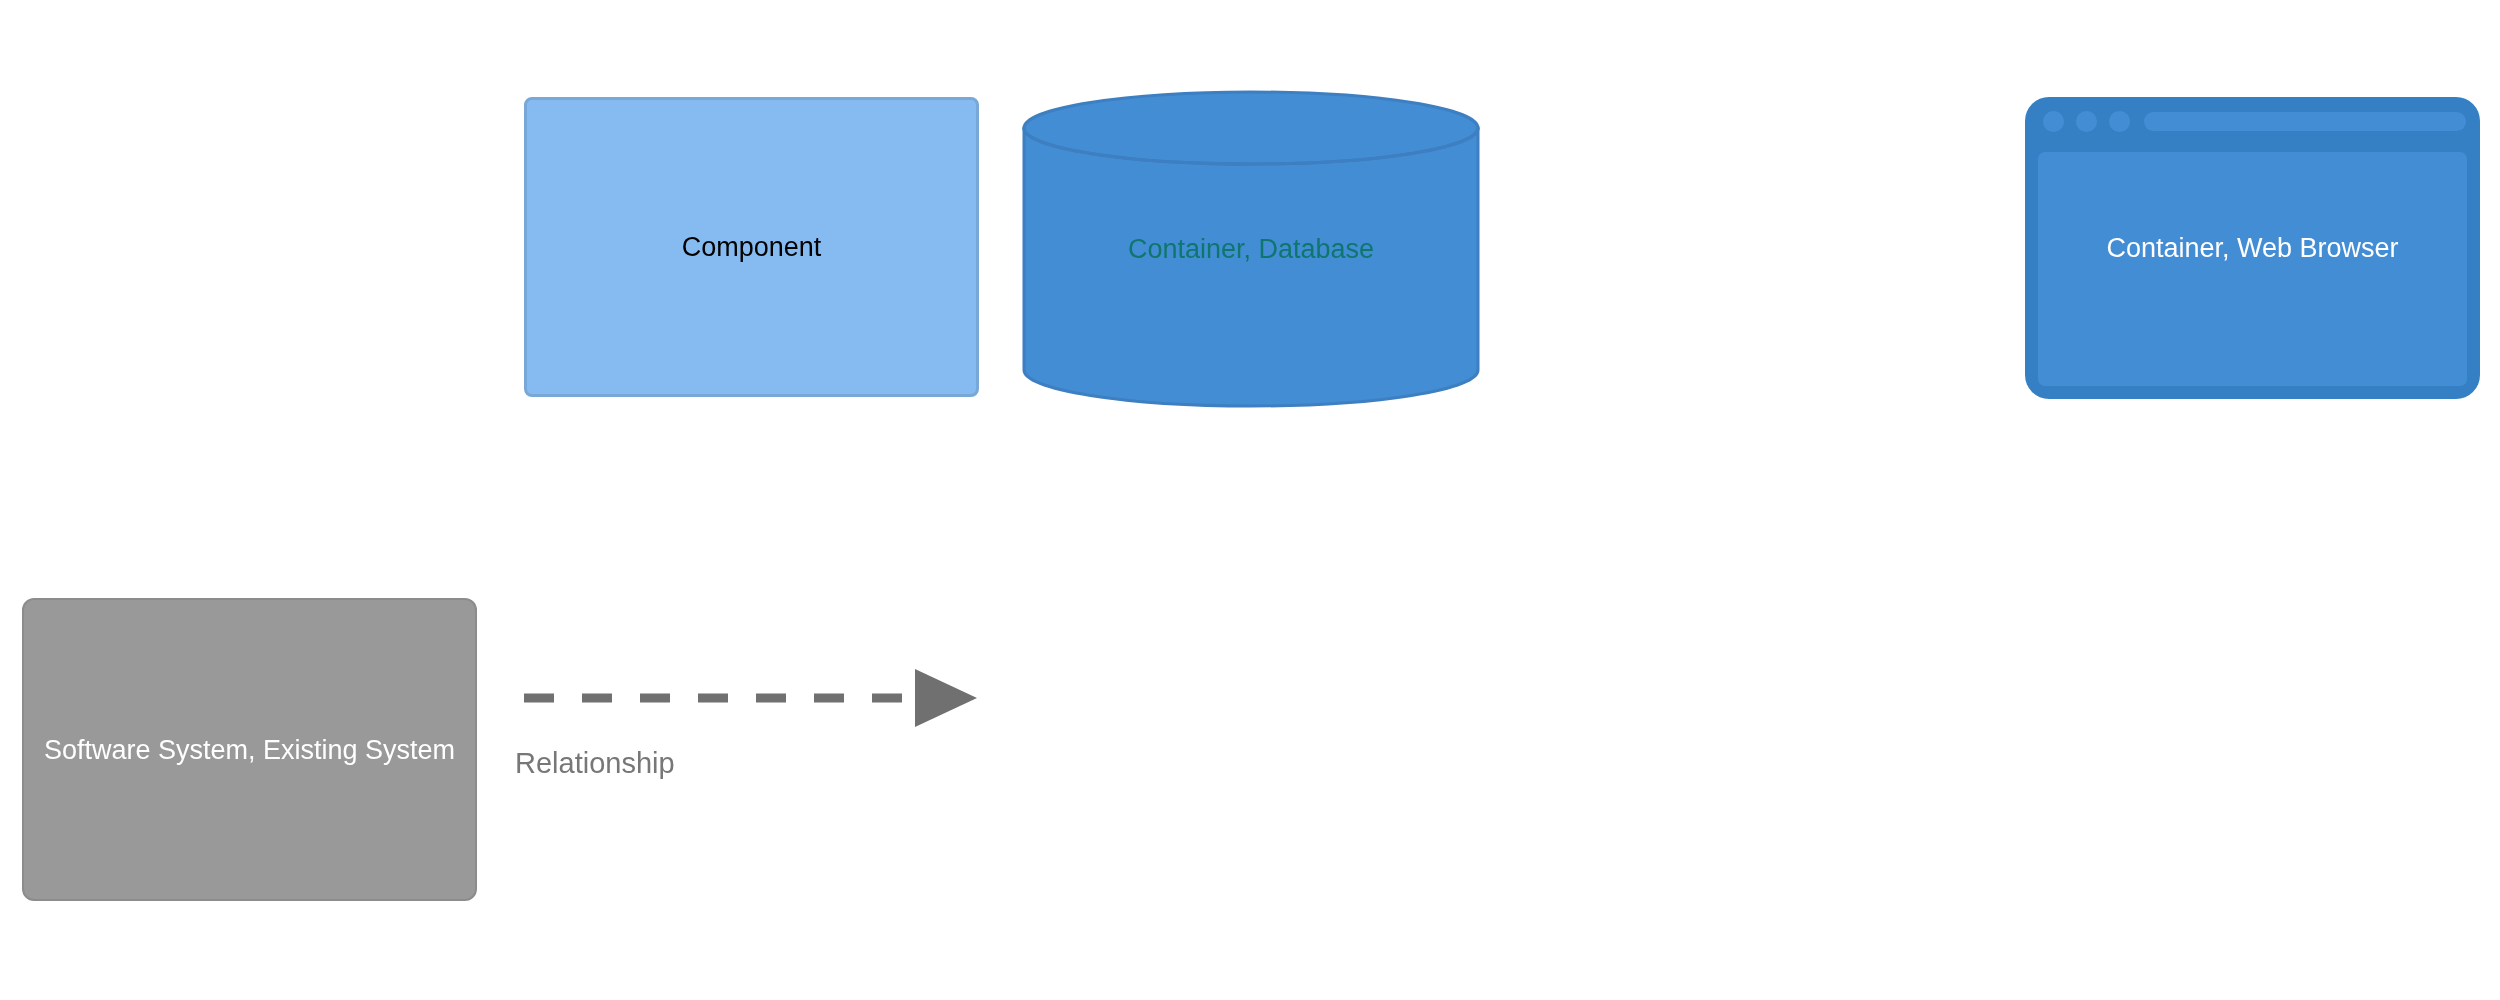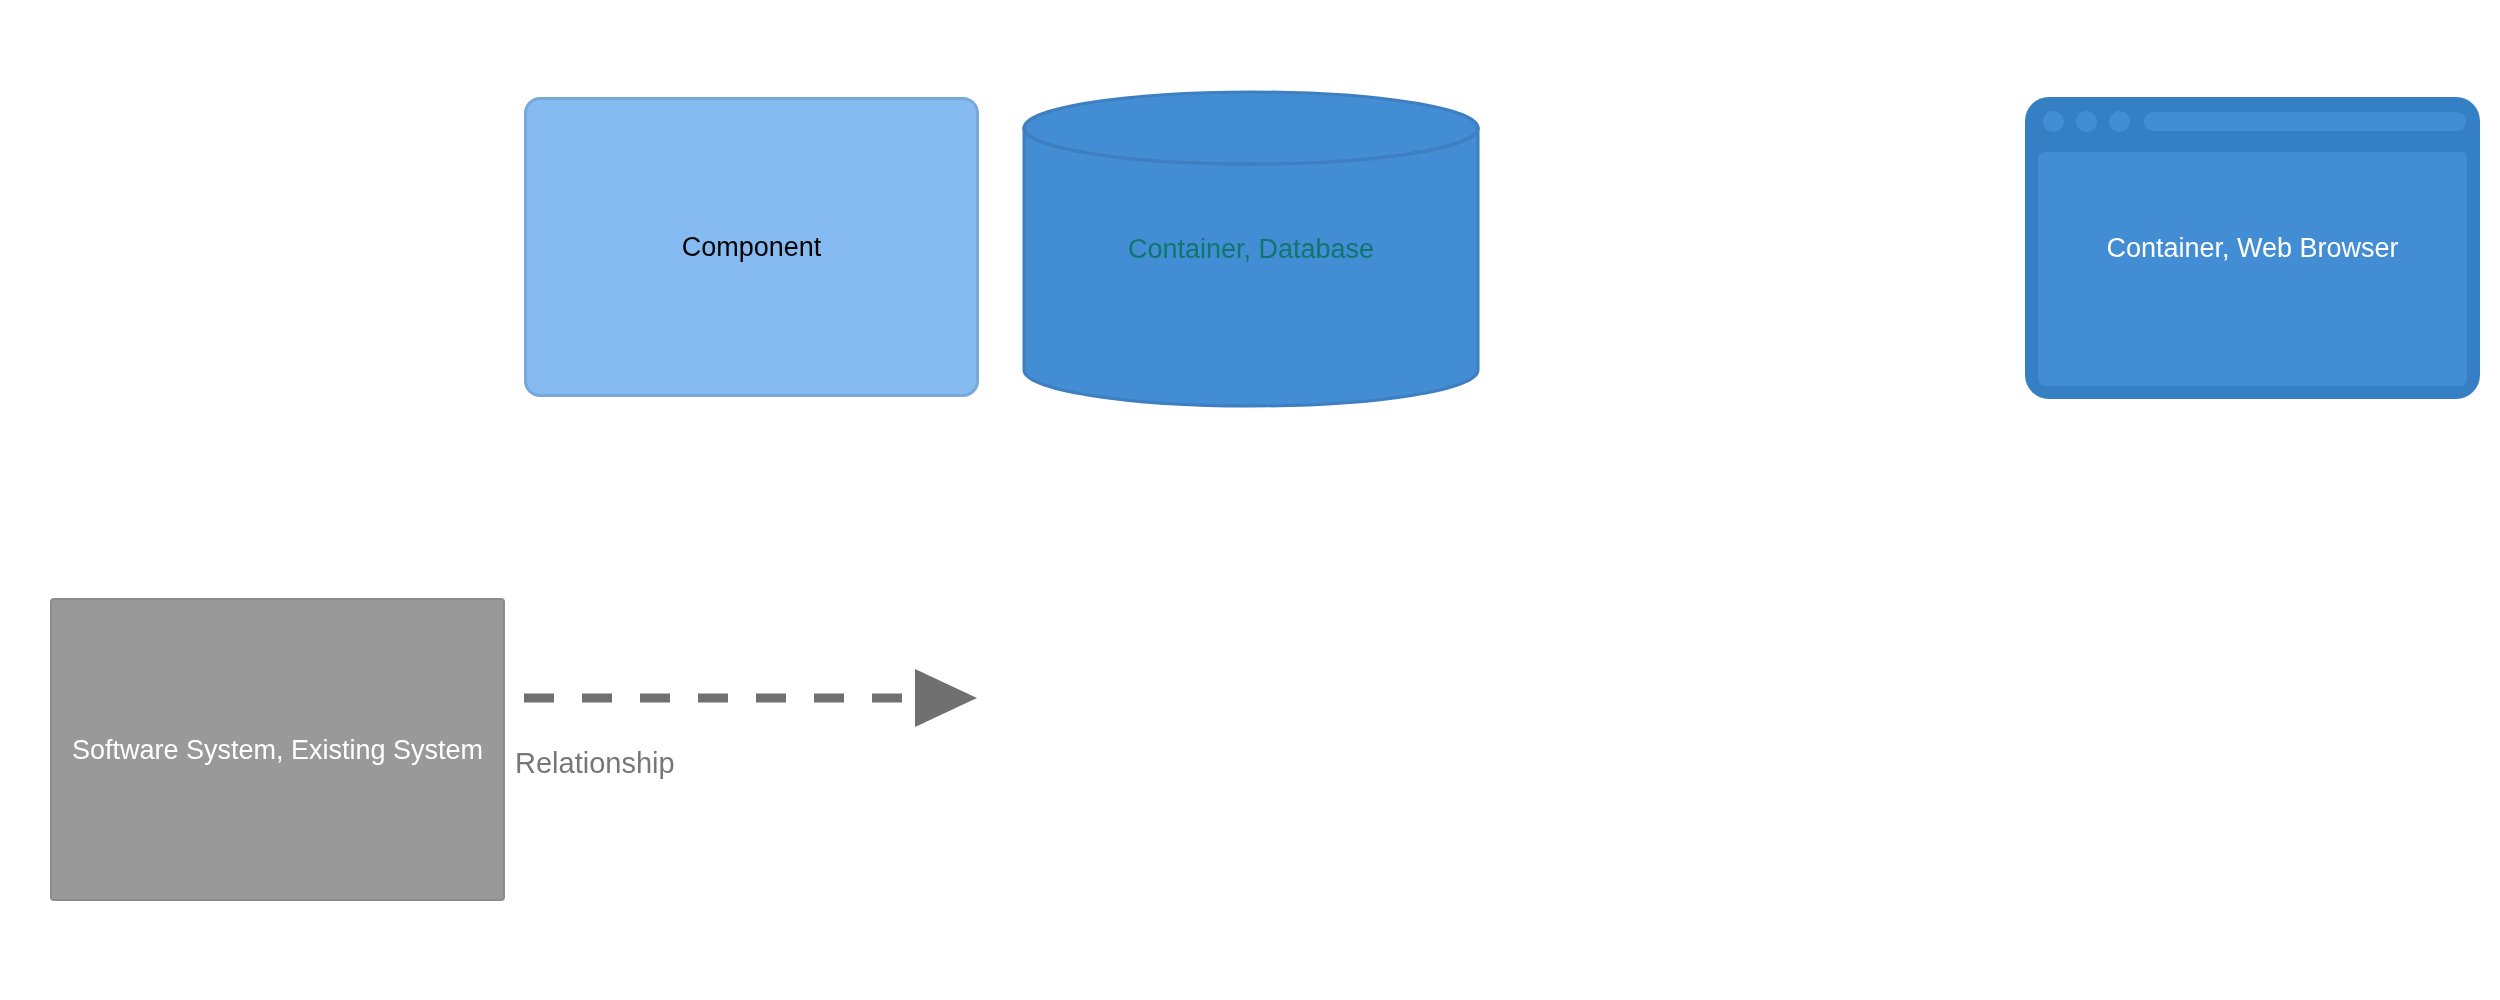--- a/index.html
+++ b/index.html
@@ -59,21 +59,21 @@
 
   
   .component-box {
     left: 524px;
     top: 97px;
     width: 455px;
     height: 300px;
     box-sizing: border-box;
     background: #85bbf0;
     border: 3px solid #78a8d8;
-    border-radius: 16px;
+    border-radius: 8px;
   }
   .component-box .shape-label {
     top: 50%;
     transform: translateY(-50%);
     color: #000000;
     font-size: 27px;
   }
 
   
   .database-shape {
@@ -194,22 +194,21 @@
 
   
   .existing-system-box {
     left: 22px;
     top: 598px;
     width: 455px;
     height: 303px;
     background: #999999;
     border: 2px solid #8c8c8c;
     box-sizing: border-box;
-    border-radius: 4px;
-    margin-left: 28px;
+    border-radius: 12px;
   }
   .existing-system-box .shape-label {
     top: 50%;
     transform: translateY(-50%);
     color: #ffffff;
     font-size: 27px;
   }
 
   
   .relationship-group {

